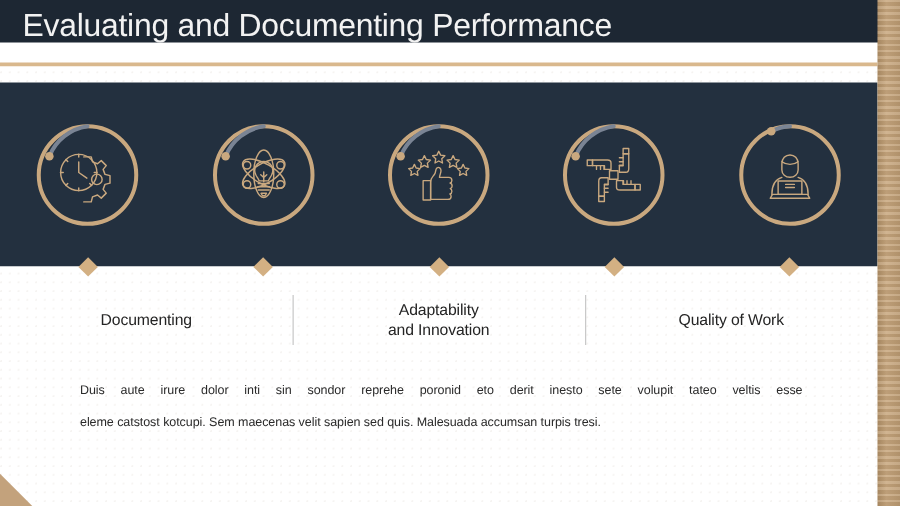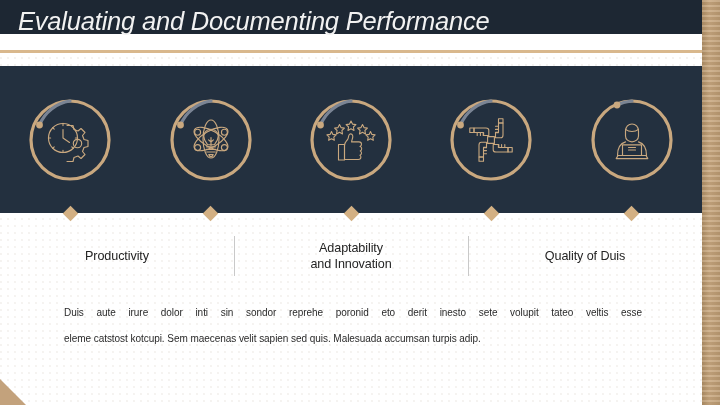--- a/index.html
+++ b/index.html
@@ -30,21 +30,20 @@
     z-index: 1;
   }
 
   
   .title-bar {
     position: absolute;
     left: 0; top: 0;
     width: 720px; height: 34px;
     background: #1d2733;
     z-index: 5;
-    font-style: italic;
   }
   .title-underline {
     position: absolute;
     left: 0; top: 50px;
     width: 702px; height: 3px;
     background: #d9b88d;
     z-index: 5;
   }
   .title-text {
     position: absolute;
@@ -316,26 +315,26 @@
       </div>
     <div class="diamond-cell">
         <div class="diamond"></div>
       </div>
     <div class="diamond-cell">
         <div class="diamond"></div>
       </div>
   </div>
 
   <div class="label-row">
-    <div class="label-cell">Productivity</div>
+    <div class="label-cell">Documenting</div>
     <div class="label-cell">Adaptability<br>and Innovation</div>
-    <div class="label-cell">Quality of Duis</div>
+    <div class="label-cell">Quality of Work</div>
   </div>
 
   <div class="body-copy">
     <div>Duis aute irure dolor inti sin sondor reprehe poronid eto derit inesto sete volupit tateo veltis esse</div>
-    <div style="text-align-last:left;">eleme catstost kotcupi. Sem maecenas velit sapien sed quis. Malesuada accumsan turpis adip.</div>
+    <div style="text-align-last:left;">eleme catstost kotcupi. Sem maecenas velit sapien sed quis. Malesuada accumsan turpis tresi.</div>
   </div>
 
   <div class="right-stripe"></div>
   <div class="corner-triangle"></div>
 
 </div>
 
 </body></html>

